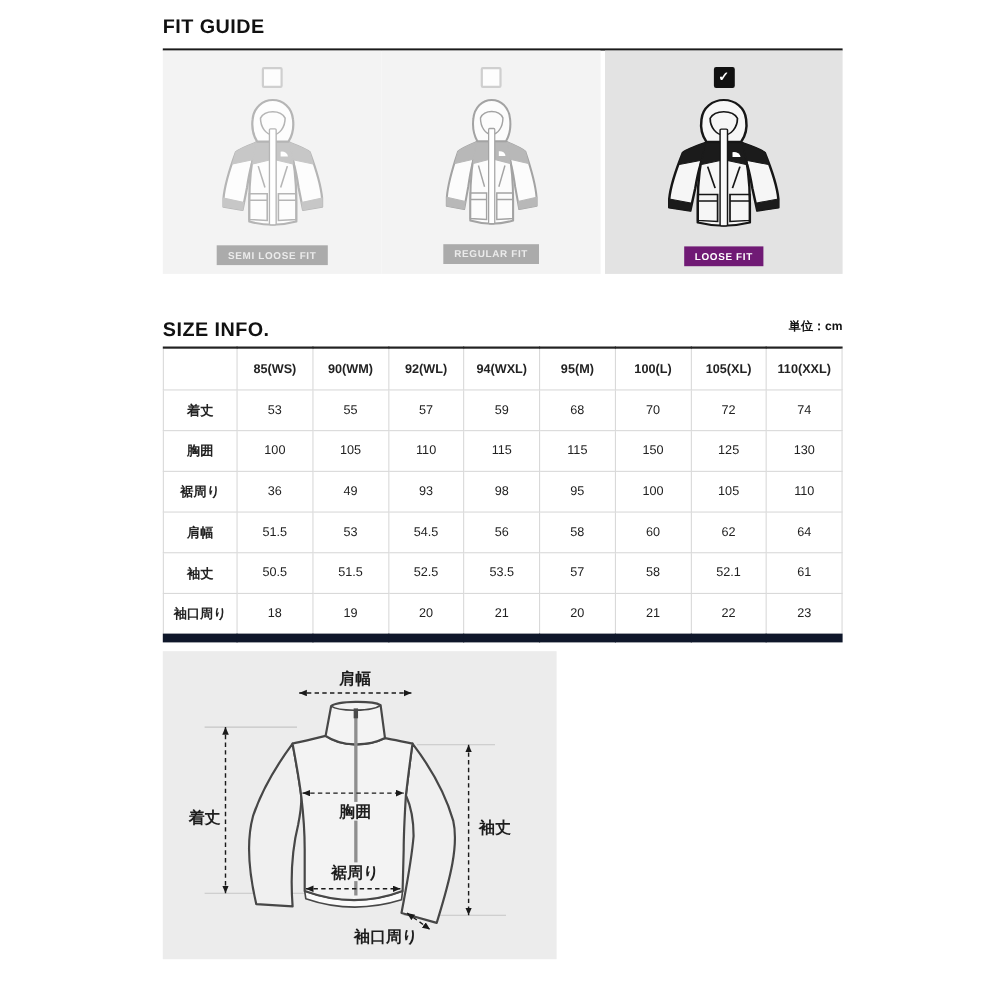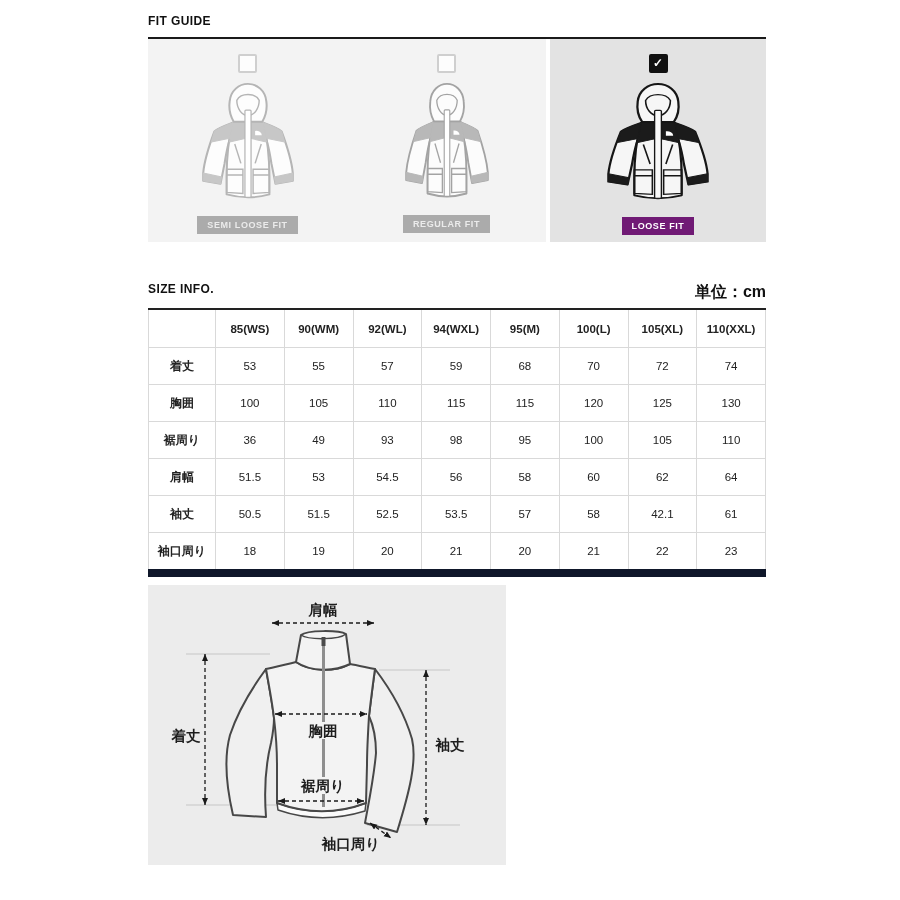--- a/index.html
+++ b/index.html
@@ -1,19 +1,19 @@
 <!DOCTYPE html>
 <html><head>
 <meta charset="utf-8">
 <style>
   html,body { margin:0; padding:0; background:#fff; }
   body { width:900px; height:900px; position:relative; font-family:"Liberation Sans", sans-serif; color:#1a1a1a; }
   .content { position:absolute; left:148px; top:14px; width:618px; }
 
-  .section-title { font-size:12px; font-weight:700; letter-spacing:.4px; margin:0 0 9px 0; color:#111; }
+  .section-title { font-size:18px; font-weight:700; letter-spacing:.4px; margin:0 0 9px 0; color:#111; }
   .rule { height:2px; background:#1a1a1a; }
 
   
   .fit-panels { display:flex; height:203px; }
   .fit-panel { width:199px; background:#f3f3f3; display:flex; flex-direction:column; align-items:center; padding-top:15px; box-sizing:border-box;
     --jk-line:#b5b5b5; --jk-dark:#c7c7c7; --jk-body:#fdfdfd; --jk-zip:#ffffff; }
   .fit-panel:nth-child(2) { --jk-line:#a3a3a3; --jk-dark:#b8b8b8; --jk-body:#fcfcfc; }
   .fit-panel.selected { width:216px; margin-left:4px; background:#e3e3e3;
     --jk-line:#161616; --jk-dark:#1b1b1b; --jk-body:#f6f6f6; --jk-zip:#f9f9f9; }
   .cbx { width:15px; height:15px; border:2px solid #cfcfcf; background:#fdfdfd; border-radius:2px;
@@ -29,21 +29,21 @@
   .jk-yoke  { fill:var(--jk-dark); stroke:var(--jk-dark); stroke-width:1; stroke-linejoin:round; }
   .jk-cuff  { fill:var(--jk-dark); stroke:var(--jk-dark); stroke-width:1; }
   .jk-line  { stroke:var(--jk-line); fill:none; stroke-width:1.4; }
   .jk-zip   { fill:var(--jk-zip); stroke:var(--jk-line); stroke-width:1.2; }
   .jk-logo  { fill:#ffffff; }
 
   
   .size-section { margin-top:40px; }
   .size-head { display:flex; justify-content:space-between; margin-bottom:5px; }
   .size-head .section-title { margin:0; }
-  .unit { font-size:16px; font-weight:700; color:#111; }
+  .unit { font-size:11px; font-weight:700; color:#111; }
   table.size-table { width:100%; border-collapse:collapse; border-top:2px solid #222; border-bottom:8px solid #0f172a;
     font-size:11.5px; color:#222; table-layout:fixed;border-radius:20px; }
   .size-table th, .size-table td { border:1px solid #d9d9d9; text-align:center; height:36px; padding:0; font-weight:400; }
   .size-table thead th { font-weight:700; height:37px; }
   .size-table tbody th { font-weight:700; font-size:12px; }
   .size-table th:first-child, .size-table td:first-child { width:66px; }
 
   
   .diagram-box { margin-top:8px; width:358px; height:280px; background:#ececec; }
   .dg-label { font-size:14.5px; font-weight:700; fill:#1d1d1d; }
@@ -149,21 +149,21 @@
             <td>72</td>
             <td>74</td>
           </tr>
           <tr>
             <th>胸囲</th>
             <td>100</td>
             <td>105</td>
             <td>110</td>
             <td>115</td>
             <td>115</td>
-            <td>120</td>
+            <td>150</td>
             <td>125</td>
             <td>130</td>
           </tr>
           <tr>
             <th>裾周り</th>
             <td>36</td>
             <td>49</td>
             <td>93</td>
             <td>98</td>
             <td>95</td>
@@ -183,21 +183,21 @@
             <td>64</td>
           </tr>
           <tr>
             <th>袖丈</th>
             <td>50.5</td>
             <td>51.5</td>
             <td>52.5</td>
             <td>53.5</td>
             <td>57</td>
             <td>58</td>
-            <td>42.1</td>
+            <td>52.1</td>
             <td>61</td>
           </tr>
           <tr>
             <th>袖口周り</th>
             <td>18</td>
             <td>19</td>
             <td>20</td>
             <td>21</td>
             <td>20</td>
             <td>21</td>

